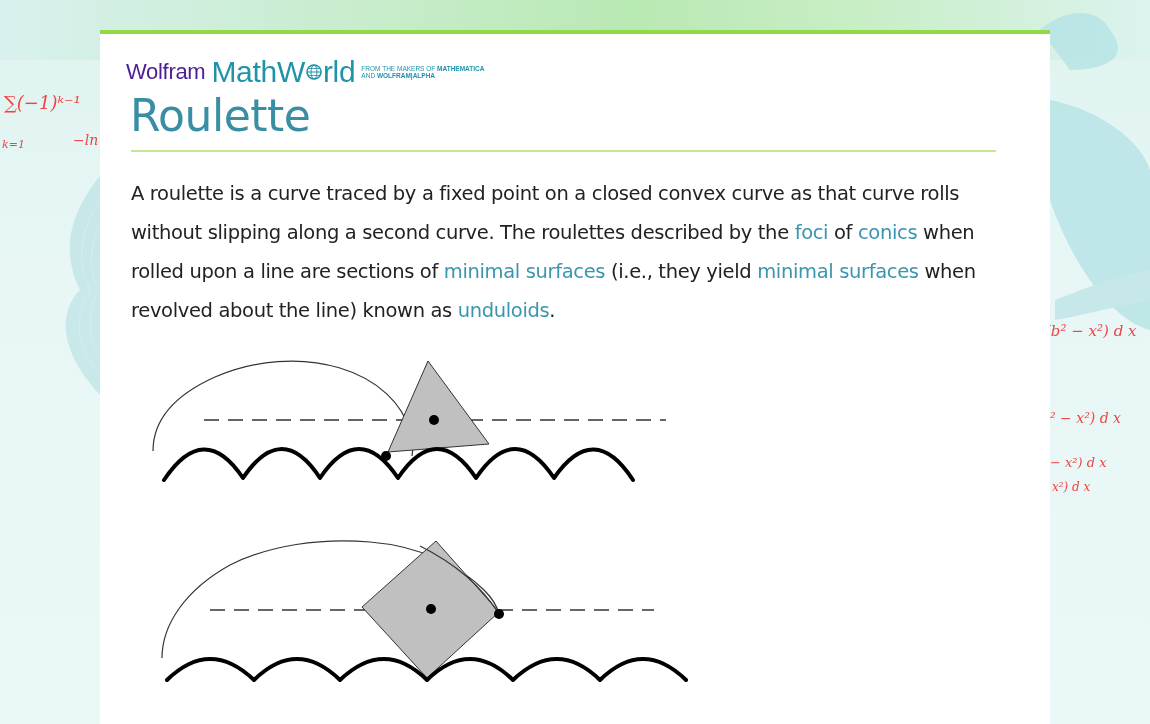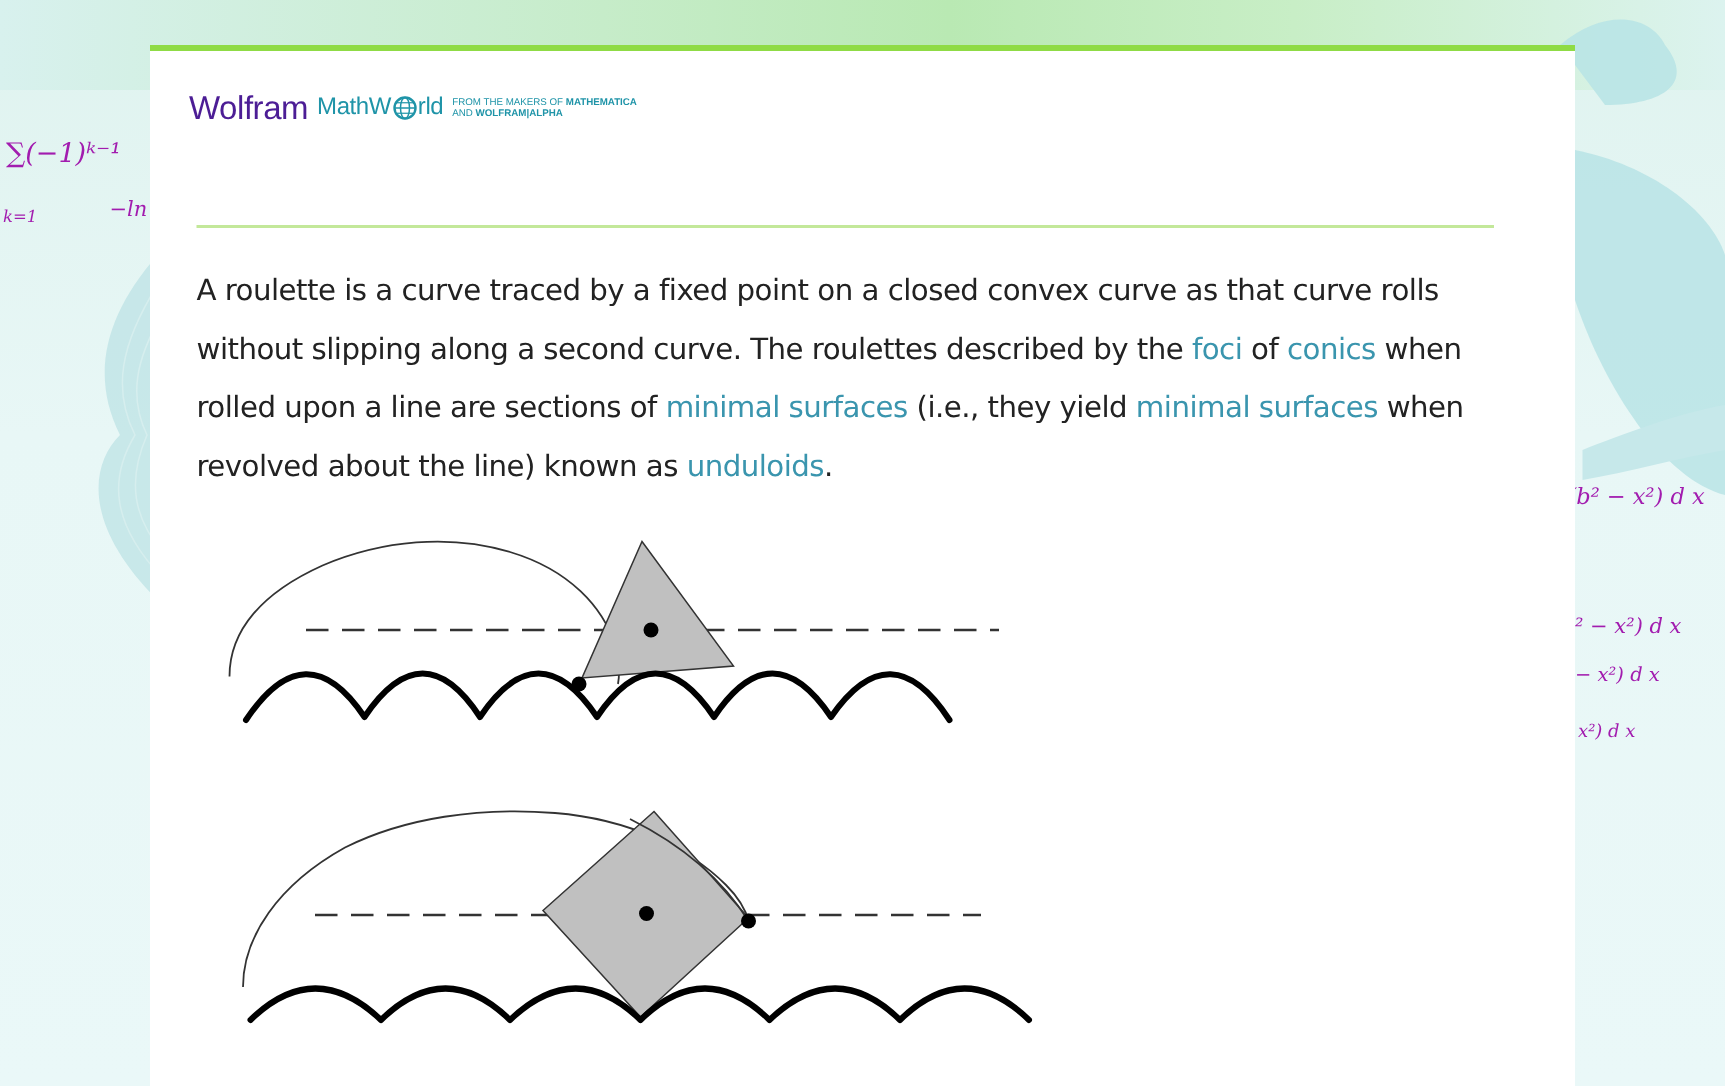--- a/index.html
+++ b/index.html
@@ -7,33 +7,33 @@
     width:1150px; height:724px; overflow:hidden; position:relative;
     background: linear-gradient(180deg, #dff3ef 0%, #e8f7f6 40%, #eaf8f8 100%);
     font-family: "DejaVu Sans", sans-serif;
   }
   .bg-top {
     position:absolute; left:0; top:0; width:1150px; height:60px;
     background: linear-gradient(90deg, #d8f1ee 0%, #c6ecc9 35%, #b9e9b3 55%, #c8eec6 75%, #dcf3ef 100%);
   }
   .bg-deco { position:absolute; pointer-events:none; }
   .bg-formula {
-    position:absolute; color:#a21caf; font-family:"DejaVu Serif", serif; font-style:italic;
+    position:absolute; color:#ef4444; font-family:"DejaVu Serif", serif; font-style:italic;
     white-space:nowrap;
   }
   .card {
     position:absolute; left:100px; top:30px; width:950px; height:720px;
     background:#ffffff; border-top:4px solid #8fdb45;
   }
   .brand {
     position:absolute; left:26px; top:25px; height:26px;
     display:flex; align-items:center; white-space:nowrap;
   }
   .brand .wolfram { font-family:"Liberation Sans", sans-serif; font-size:22px; color:#4c1d95; letter-spacing:-0.3px; }
-  .brand .mathworld { font-family:"Liberation Sans", sans-serif; font-size:16px; color:#1f94a8; margin-left:6px; letter-spacing:-0.3px; display:flex; align-items:center; }
+  .brand .mathworld { font-family:"Liberation Sans", sans-serif; font-size:30px; color:#1f94a8; margin-left:6px; letter-spacing:-0.3px; display:flex; align-items:center; }
   .globe { display:inline-block; width:16px; height:16px; margin:0 1px; }
   .brand .tagline {
     margin-left:6px; display:flex; flex-direction:column; line-height:7px;
     font-family:"Liberation Sans", sans-serif; font-size:6.5px; color:#1f94a8;
   }
   .brand .tagline b { font-weight:bold; }
   .title {
     position:absolute; left:30px; top:56px; margin:0;
     font-family:"DejaVu Sans", sans-serif; font-weight:normal;
     font-size:44px; color:#3a8ea3; letter-spacing:-0.5px;
@@ -64,21 +64,21 @@
   <path d="M80 30 C110 5, 140 10, 150 30 C170 55, 150 70, 110 70 Z" fill="#b9e4e6" opacity="0.9"></path>
   <path d="M90 100 C140 110, 180 140, 190 170 L190 330 C150 320, 110 260, 90 200 Z" fill="#b5e2e5" opacity="0.8"></path>
   <path d="M95 300 C120 290, 160 275, 190 270 L190 300 C160 305, 125 315, 95 320 Z" fill="#c6e8ea"></path>
 </svg>
 
 <div class="bg-formula" style="left:4px;top:92px;font-size:18px;">∑(−1)ᵏ⁻¹</div>
 <div class="bg-formula" style="left:2px;top:126px;font-size:11px;margin-top:12px;">k=1</div>
 <div class="bg-formula" style="left:73px;top:132px;font-size:14px;">−ln</div>
 <div class="bg-formula" style="left:1045px;top:322px;font-size:15px;">(b² − x²)  d x</div>
 <div class="bg-formula" style="left:1050px;top:410px;font-size:14px;">² − x²)  d x</div>
-<div class="bg-formula" style="left:1050px;top:443px;font-size:13px;">− x²)  d x</div>
+<div class="bg-formula" style="left:1050px;top:455px;font-size:13px;">− x²)  d x</div>
 <div class="bg-formula" style="left:1052px;top:480px;font-size:12px;">x²)  d x</div>
 
 <div class="card">
 
   <div class="brand">
     <span class="wolfram">Wolfram</span>
     <span class="mathworld">
       <span>MathW</span>
       <svg class="globe" viewBox="0 0 16 16">
         <circle cx="8" cy="8" r="7" fill="none" stroke="#1f94a8" stroke-width="1.6"></circle>
@@ -88,20 +88,21 @@
         <line x1="2.5" y1="11.5" x2="13.5" y2="11.5" stroke="#1f94a8" stroke-width="0.8"></line>
       </svg>
       <span>rld</span>
     </span>
     <span class="tagline">
       <span><span>FROM THE MAKERS OF </span><b>MATHEMATICA</b></span>
       <span><span>AND </span><b>WOLFRAM|ALPHA</b></span>
     </span>
   </div>
 
+  <h1 class="title">Roulette</h1>
   <div class="rule"></div>
 
   <p class="para">
     <span>A roulette is a curve traced by a fixed point on a closed convex curve as that curve rolls without slipping along a second curve. The roulettes described by the </span><a href="#">foci</a><span> of </span><a href="#">conics</a><span> when rolled upon a line are sections of </span><a href="#">minimal surfaces</a><span> (i.e., they yield </span><a href="#">minimal surfaces</a><span> when revolved about the line) known as </span><a href="#">unduloids</a><span>.</span>
   </p>
 
   <svg class="figure" style="left:0;top:0;" width="950" height="690" viewBox="100 34 950 690">
 
     <path d="M153 451 C153 420, 175 395, 215 377 C255 360, 300 356, 340 368 C380 380, 402 405, 410 430 C413 440, 413 450, 412 456" fill="none" stroke="#333" stroke-width="1.2"></path>
 

